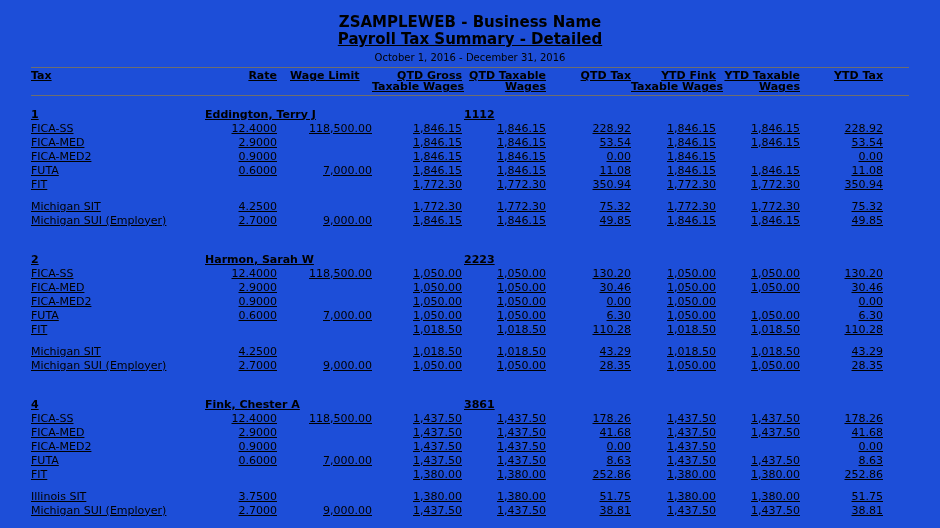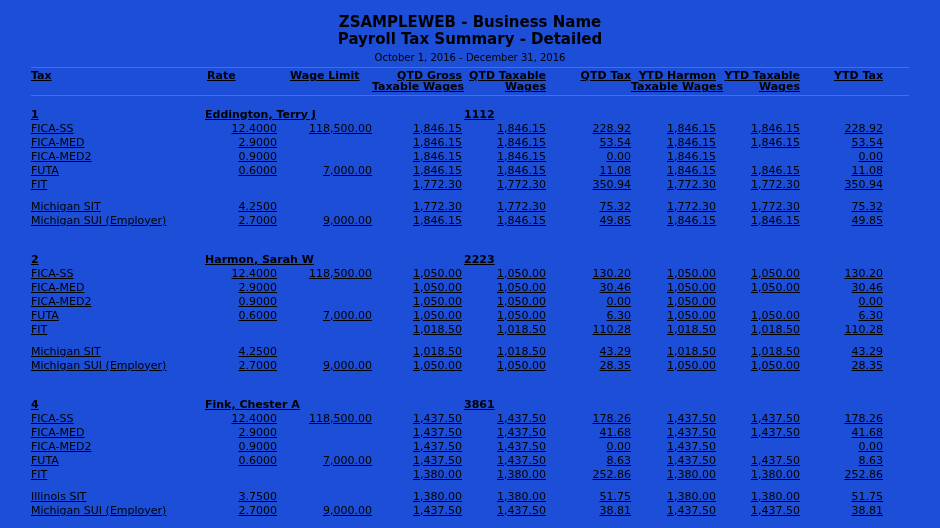--- a/index.html
+++ b/index.html
@@ -7,37 +7,37 @@
   body {
     width:940px; height:528px;
     font-family:"DejaVu Sans", sans-serif;
     color:#000000;
     overflow:hidden;
   }
   .page { position:relative; width:940px; height:528px; background:#1d4ed8; padding-top:14px; }
 
   .rpt-header { text-align:center; }
   .rpt-company { font-size:15px; font-weight:bold; line-height:17px; }
-  .rpt-title   { font-size:15px; font-weight:bold; line-height:17px; }
+  .rpt-title   { font-size:15px; font-weight:bold; line-height:17px;text-decoration:underline; }
   .rpt-period  { font-size:10px; line-height:12px; margin-top:4px; }
 
   .tbl-wrap { margin:3px 31px 0 31px; }
   table { border-collapse:collapse; table-layout:fixed; width:878px;text-decoration:underline; }
   col.c1 { width:170px; } col.c2 { width:76px; }  col.c3 { width:95px; }
   col.c4 { width:90px; }  col.c5 { width:84px; }  col.c6 { width:85px; }
   col.c7 { width:85px; }  col.c8 { width:84px; }  col.c9 { width:109px; }
 
   th {
     font-size:11px; font-weight:bold; line-height:11px;
     text-align:right; vertical-align:top; white-space:nowrap;
     border-top:1px solid #6e6e6e; border-bottom:1px solid #6e6e6e;
     padding:2px 0 3px 0;
   }
   th.th-left  { text-align:left; }
-  th.th-rate  { text-align:left; padding-left:6px; }
+  th.th-rate  { text-align:right; padding-left:6px; }
   th.th-wlim  { text-align:left; padding-left:13px; }
   th.c-last   { padding-right:26px; }
 
   td {
     font-size:11px; line-height:14px; height:14px;
     text-align:right; white-space:nowrap; padding:0;
   }
   td.left { text-align:left; }
   td.bold { font-weight:bold; }
   td.name-cell { padding-left:4px;margin-top:36px; }
@@ -86,21 +86,21 @@
             <div>Taxable Wages</div>
           </th>
           <th>
             <div>QTD Taxable</div>
             <div>Wages</div>
           </th>
           <th>
             <div>QTD Tax</div>
           </th>
           <th>
-            <div>YTD Harmon</div>
+            <div>YTD Fink</div>
             <div>Taxable Wages</div>
           </th>
           <th>
             <div>YTD Taxable</div>
             <div>Wages</div>
           </th>
           <th class="c-last">
             <div>YTD Tax</div>
           </th>
         </tr>

